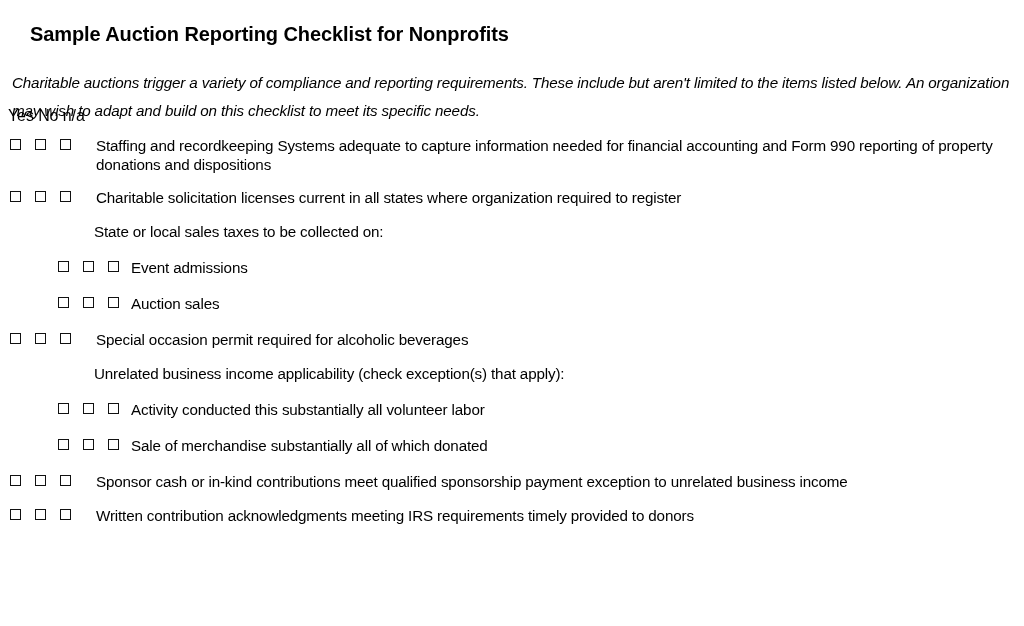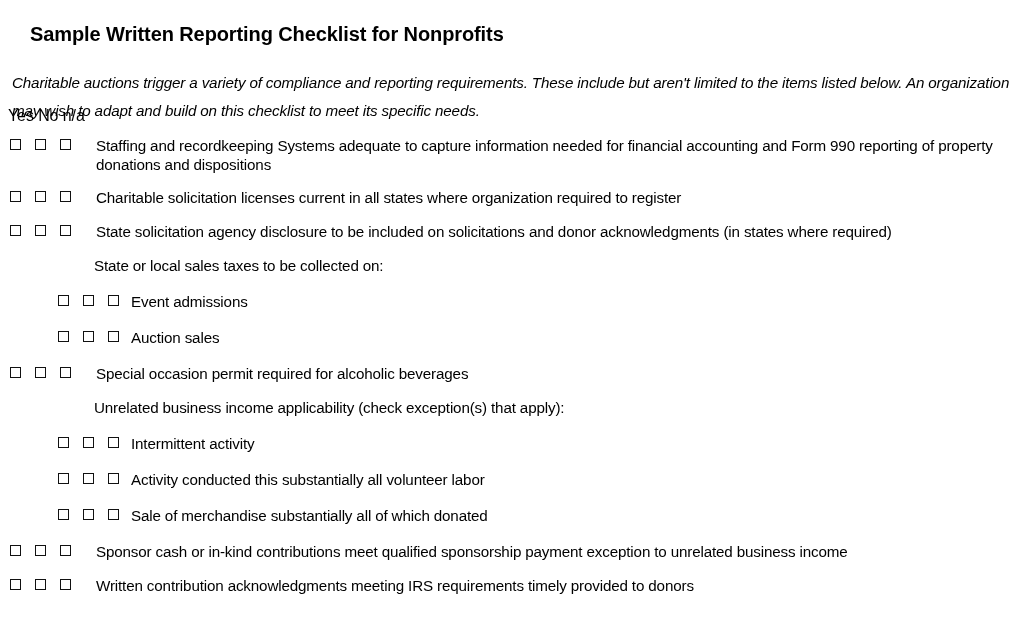--- a/index.html
+++ b/index.html
@@ -115,21 +115,21 @@
   .spacer-boxes {
     flex: 0 0 auto;
     width: 0;
   }
 </style>
 </head>
 <body>
 
 <div class="page">
 
-  <h1 class="doc-title">Sample Written Reporting Checklist for Nonprofits</h1>
+  <h1 class="doc-title">Sample Auction Reporting Checklist for Nonprofits</h1>
 
   <p class="intro">Charitable auctions trigger a variety of compliance and reporting requirements.  These include but aren't limited to the items listed below.  An organization may wish to adapt and build on this checklist to meet its specific needs.</p>
 
   <div class="legend">Yes No n/a</div>
 
   <div class="checklist">
       <div class="row main">
         <div class="boxes level-0">
           <div class="cb"></div>
           <div class="cb"></div>
@@ -137,28 +137,20 @@
         </div>
         <div class="label">Staffing and recordkeeping Systems adequate to capture information needed for financial accounting and Form 990 reporting of property donations and dispositions</div>
       </div>
       <div class="row main">
         <div class="boxes level-0">
           <div class="cb"></div>
           <div class="cb"></div>
           <div class="cb"></div>
         </div>
         <div class="label">Charitable solicitation licenses current in all states where organization required to register</div>
-      </div>
-      <div class="row main">
-        <div class="boxes level-0">
-          <div class="cb"></div>
-          <div class="cb"></div>
-          <div class="cb"></div>
-        </div>
-        <div class="label">State solicitation agency disclosure to be included on solicitations and donor acknowledgments (in states where required)</div>
       </div>
       <div class="row grouphdr">
         <div class="spacer-boxes"></div>
         <div class="label">State or local sales taxes to be collected on:</div>
       </div>
       <div class="row sub">
         <div class="boxes level-1">
           <div class="cb"></div>
           <div class="cb"></div>
           <div class="cb"></div>
@@ -184,28 +176,20 @@
       <div class="row grouphdr">
         <div class="spacer-boxes"></div>
         <div class="label">Unrelated business income applicability (check exception(s) that apply):</div>
       </div>
       <div class="row sub">
         <div class="boxes level-1">
           <div class="cb"></div>
           <div class="cb"></div>
           <div class="cb"></div>
         </div>
-        <div class="label">Intermittent activity</div>
-      </div>
-      <div class="row sub">
-        <div class="boxes level-1">
-          <div class="cb"></div>
-          <div class="cb"></div>
-          <div class="cb"></div>
-        </div>
         <div class="label">Activity conducted this substantially all volunteer labor</div>
       </div>
       <div class="row sub">
         <div class="boxes level-1">
           <div class="cb"></div>
           <div class="cb"></div>
           <div class="cb"></div>
         </div>
         <div class="label">Sale of merchandise substantially all of which donated</div>
       </div>

